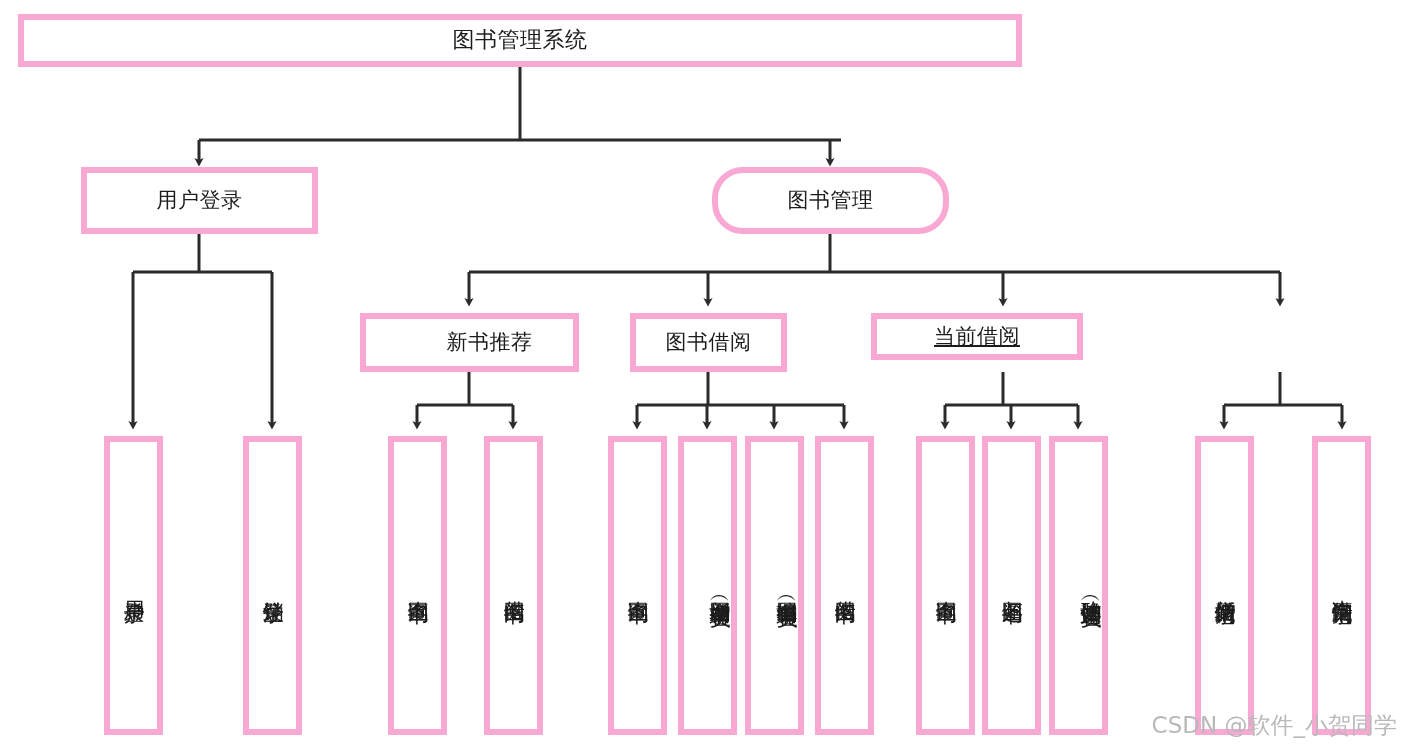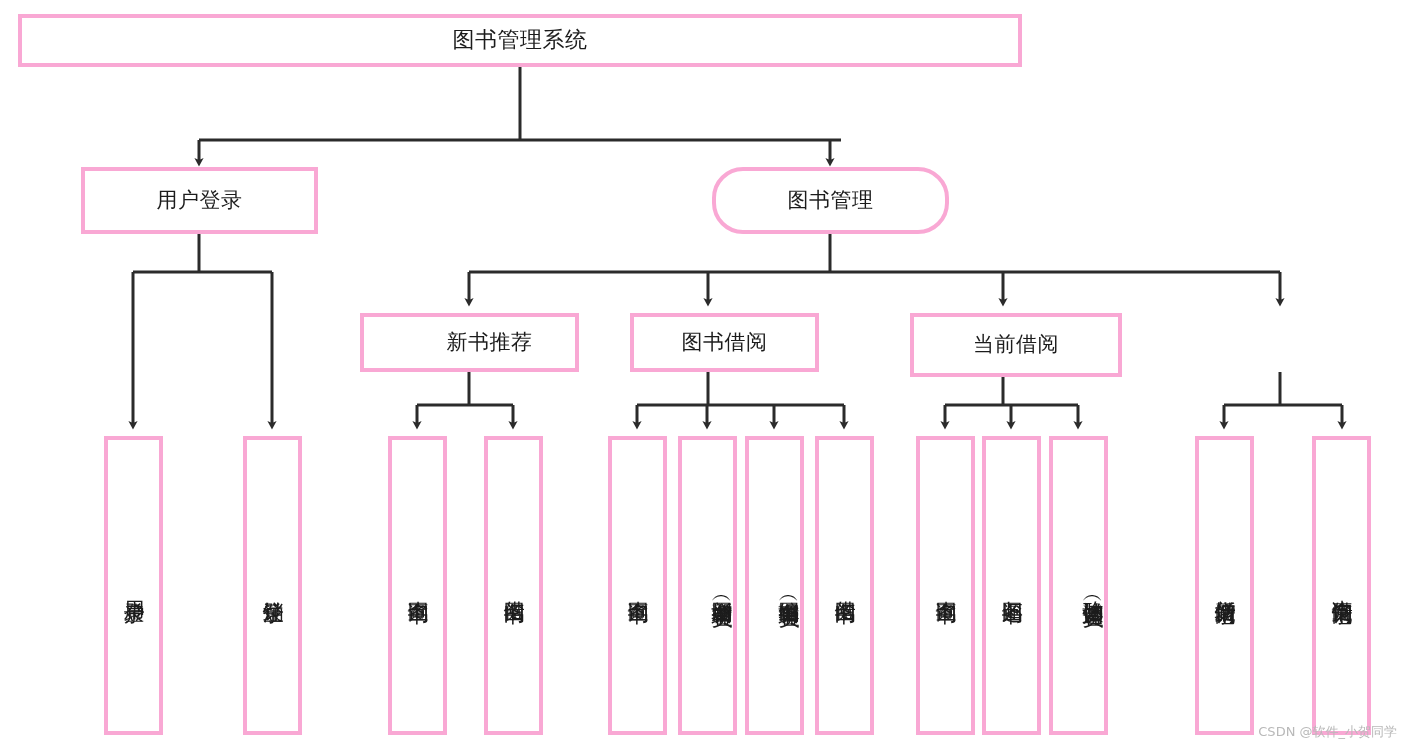--- a/index.html
+++ b/index.html
@@ -20,21 +20,21 @@
   }
   svg.edges {
     position: absolute;
     left: 0; top: 0;
     width: 1405px;
     height: 747px;
     pointer-events: none;
   }
   .node {
     position: absolute;
-    border: 4px solid #f9a8d4;
+    border: 6px solid #f9a8d4;
     background: #ffffff;
     display: flex;
     align-items: center;
     justify-content: center;
     color: #1c1c1c;
     z-index: 2;
   }
   .node.h {
     font-size: 21px;
     letter-spacing: 0.5px;
@@ -52,21 +52,21 @@
     letter-spacing: 1px;
   }
   .node.v.short {
     align-items: center;
     padding-top: 0;
   }
   .watermark {
     position: absolute;
     right: 8px;
     bottom: 6px;
-    font-size: 13px;
+    font-size: 23px;
     color: #b9b9b9;
     z-index: 5;
     white-space: nowrap;
     font-family: "DejaVu Sans", "Liberation Sans", sans-serif;
   }
 </style>
 </head>
 <body>
 
 <div id="canvas">
@@ -120,22 +120,22 @@
       <path d="M1342,405 L1342,425" marker-end="url(#arrow)"></path>
     </g>
   </svg>
 
   <div class="node h root" style="left:18px; top:14px; width:1004px; height:53px;">图书管理系统</div>
 
   <div class="node h" style="left:81px; top:167px; width:237px; height:67px;">用户登录</div>
   <div class="node h" style="left:712px; top:167px; width:237px; height:67px;border-radius:31px;">图书管理</div>
 
   <div class="node h" style="left:360px; top:313px; width:219px; height:59px;padding-left:40px;">新书推荐</div>
-  <div class="node h" style="left:630px; top:313px; width:189px; height:59px;font-family:Liberation Serif, serif;">图书借阅</div>
-  <div class="node h" style="left:910px; top:313px; width:212px; height:64px;">当前借阅</div>
+  <div class="node h" style="left:630px; top:313px; width:157px; height:59px;font-family:Liberation Serif, serif;">图书借阅</div>
+  <div class="node h" style="left:871px; top:313px; width:212px; height:47px;text-decoration:underline;">当前借阅</div>
 
   <div class="node v short" style="left:104px; top:436px; width:59px; height:299px;">用户登录</div>
   <div class="node v short" style="left:243px; top:436px; width:59px; height:299px;">注销登录</div>
 
   <div class="node v short" style="left:388px; top:436px; width:59px; height:299px;">查询图书</div>
   <div class="node v short" style="left:484px; top:436px; width:59px; height:299px;">借阅图书</div>
 
   <div class="node v short" style="left:608px; top:436px; width:59px; height:299px;">查询图书</div>
   <div class="node v" style="left:678px; top:436px; width:59px; height:299px;">新增图书（管理员）</div>
   <div class="node v" style="left:745px; top:436px; width:59px; height:299px;">编辑图书（管理员）</div>

